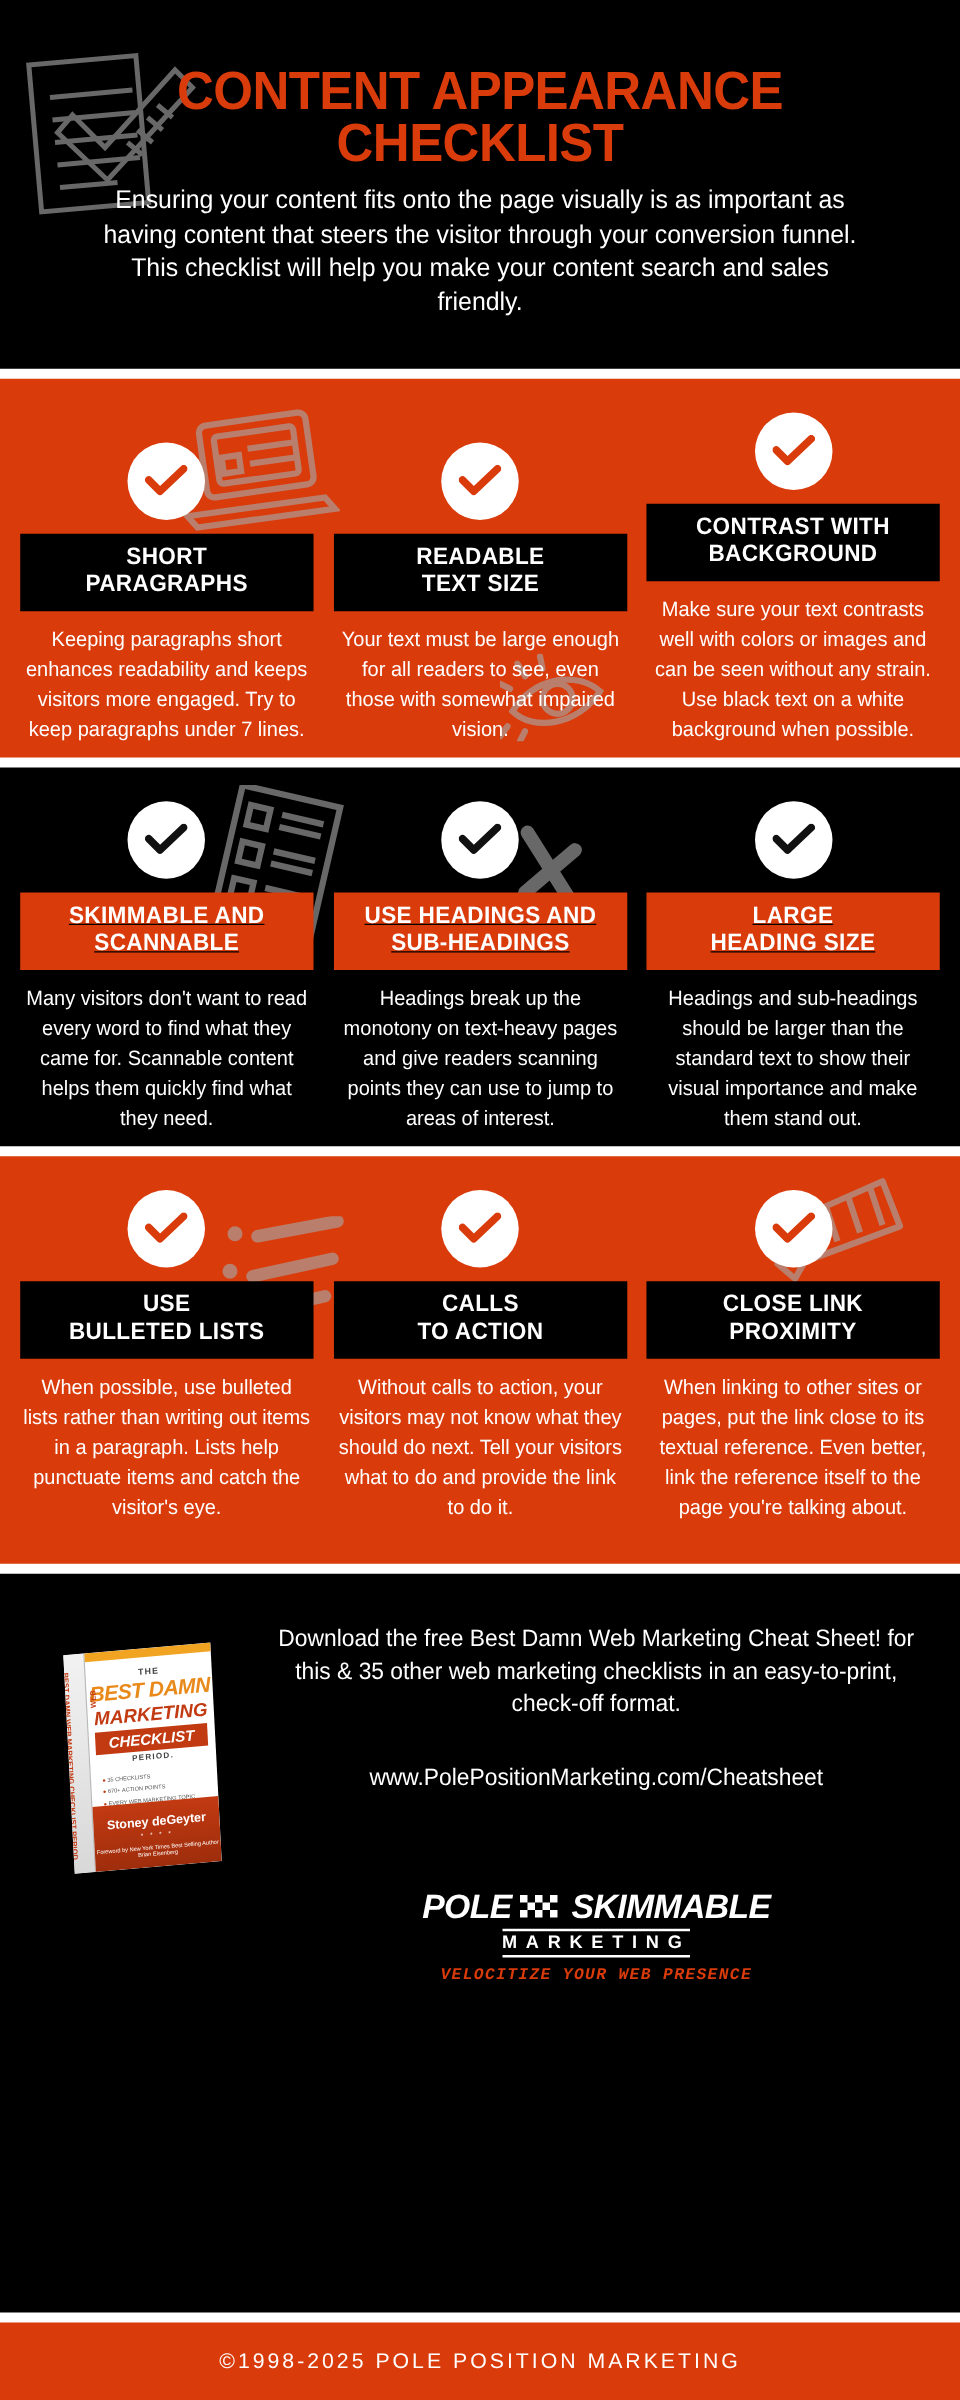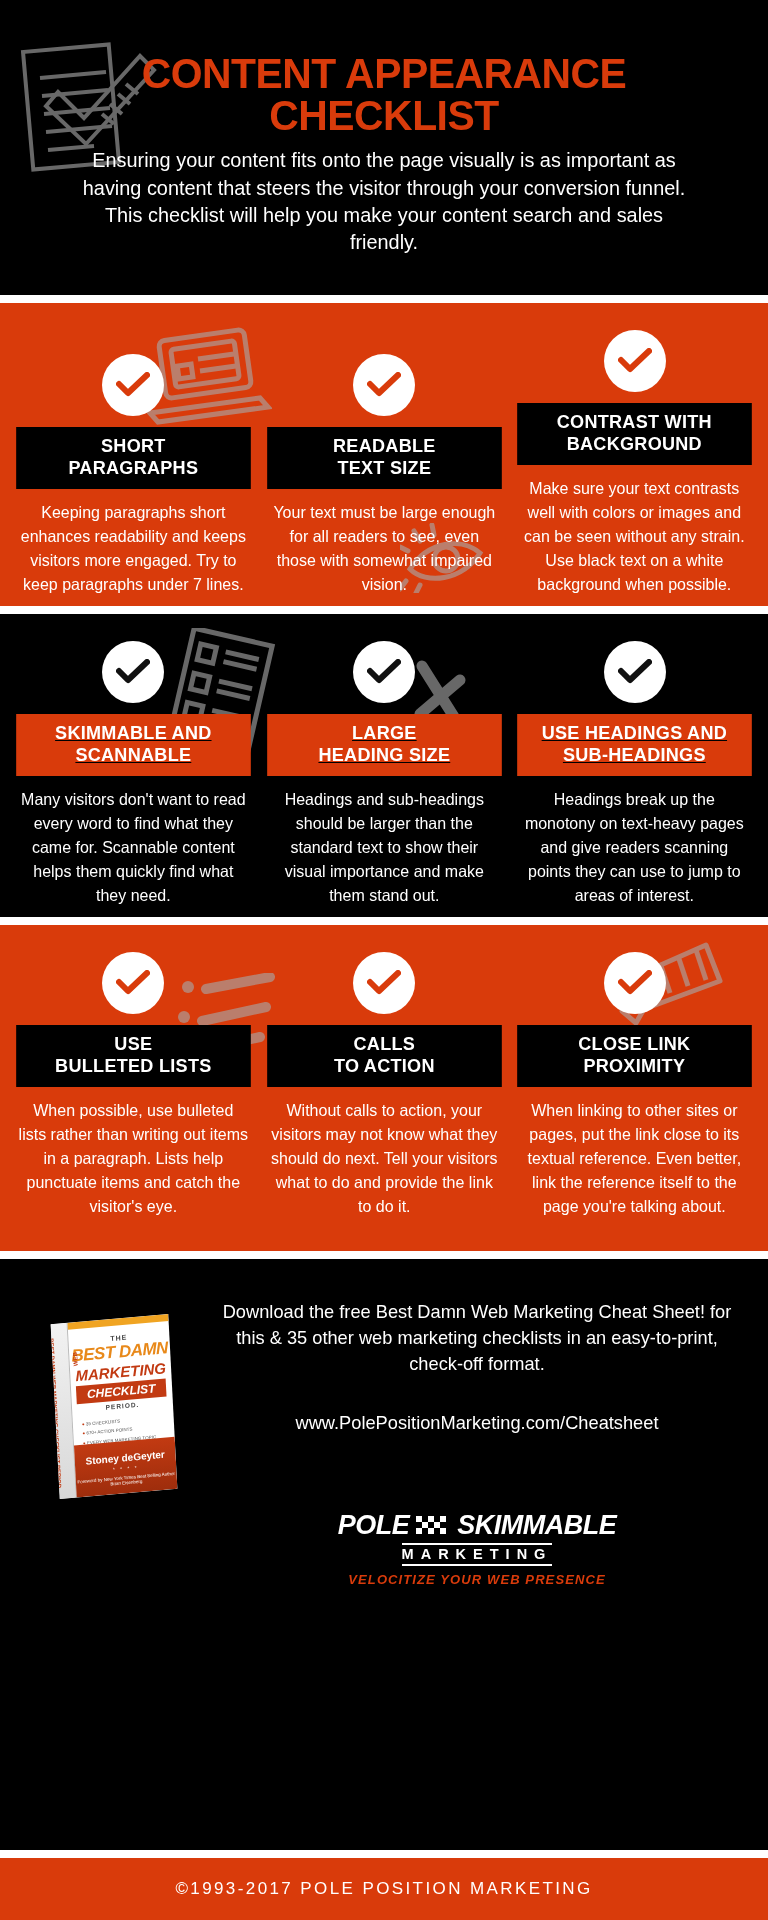--- a/index.html
+++ b/index.html
@@ -144,21 +144,21 @@
   .flag { width: 34px; height: 22px; }
   .logo-sub {
     color: #ffffff; font-weight: bold; font-size: 14.5px; letter-spacing: 7px;
     margin-top: 2px; font-family: "Liberation Sans Narrow","Liberation Sans",sans-serif;
     border-top: 2px solid #ffffff; border-bottom: 2px solid #ffffff;
     display:inline-block; padding: 1px 0 2px 0;
   }
   .logo-tag {
     color: #d93b0b; font-weight: bold; font-style: italic; font-size: 13px;
     letter-spacing: 1.1px; margin-top: 6px;
-    font-family: Liberation Sans, sans-serif;
+    font-family: Liberation Mono, monospace;
   }
 
   .copyright {
     background: #d93b0b;
     height: 62px; flex: none;
     display: flex; align-items: center; justify-content: center;
     color: #ffffff; font-size: 17px; letter-spacing: 2.4px;
     font-family: "Liberation Sans Narrow", "Liberation Sans", sans-serif;
   }
 
@@ -335,39 +335,39 @@
 
       <div class="card">
         <div class="check-wrap">
           <div class="check">
             <svg width="34" height="26" viewBox="0 0 34 26">
                 <path d="M3 12 L12 21 L31 3" stroke="#111111" stroke-width="6" fill="none" stroke-linecap="round" stroke-linejoin="round"></path>
               </svg>
           </div>
         </div>
         <div class="card-title">
+          <div>USE HEADINGS AND</div>
+          <div>SUB-HEADINGS</div>
+        </div>
+        <div class="card-body">Headings break up the monotony on text-heavy pages and give readers scanning points they can use to jump to areas of interest.</div>
+      </div>
+
+      <div class="card">
+        <div class="check-wrap">
+          <div class="check">
+            <svg width="34" height="26" viewBox="0 0 34 26">
+                <path d="M3 12 L12 21 L31 3" stroke="#111111" stroke-width="6" fill="none" stroke-linecap="round" stroke-linejoin="round"></path>
+              </svg>
+          </div>
+        </div>
+        <div class="card-title">
           <div>LARGE</div>
           <div>HEADING SIZE</div>
         </div>
         <div class="card-body">Headings and sub-headings should be larger than the standard text to show their visual importance and make them stand out.</div>
-      </div>
-
-      <div class="card">
-        <div class="check-wrap">
-          <div class="check">
-            <svg width="34" height="26" viewBox="0 0 34 26">
-                <path d="M3 12 L12 21 L31 3" stroke="#111111" stroke-width="6" fill="none" stroke-linecap="round" stroke-linejoin="round"></path>
-              </svg>
-          </div>
-        </div>
-        <div class="card-title">
-          <div>USE HEADINGS AND</div>
-          <div>SUB-HEADINGS</div>
-        </div>
-        <div class="card-body">Headings break up the monotony on text-heavy pages and give readers scanning points they can use to jump to areas of interest.</div>
       </div>
 
     </div>
   </div>
 
   <div class="gap"></div>
 
   <div class="band orange" style="height:326px;">
     <div class="deco" style="left:174px; top:48px;">
       <svg viewBox="0 0 110 90" width="110" height="90" fill="none" stroke="#a8a8a8" stroke-width="10" stroke-linecap="round">
@@ -488,15 +488,15 @@
           <span>SKIMMABLE</span>
         </div>
         <div class="logo-sub">MARKETING</div>
         <div class="logo-tag">VELOCITIZE YOUR WEB PRESENCE</div>
       </div>
     </div>
   </div>
 
   <div class="gap"></div>
 
-  <div class="copyright">©1993-2017 POLE POSITION MARKETING</div>
+  <div class="copyright">©1998-2025 POLE POSITION MARKETING</div>
 
 </div>
 
 </body></html>

